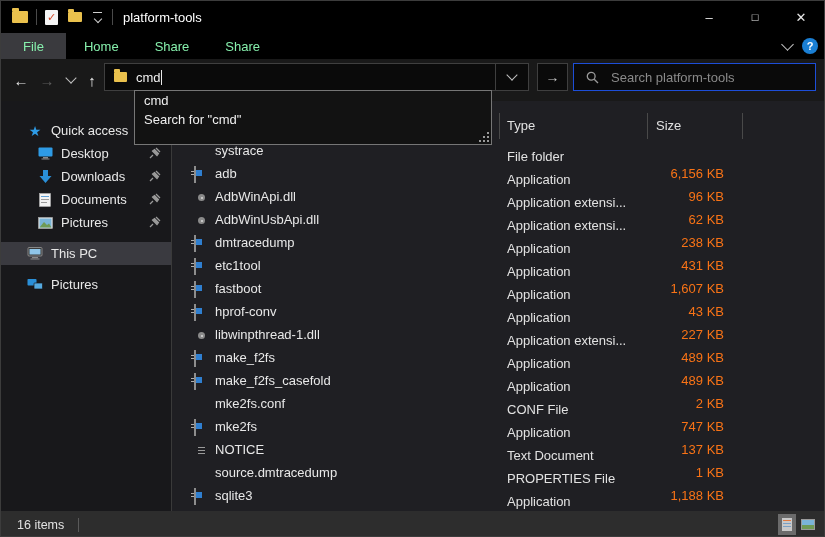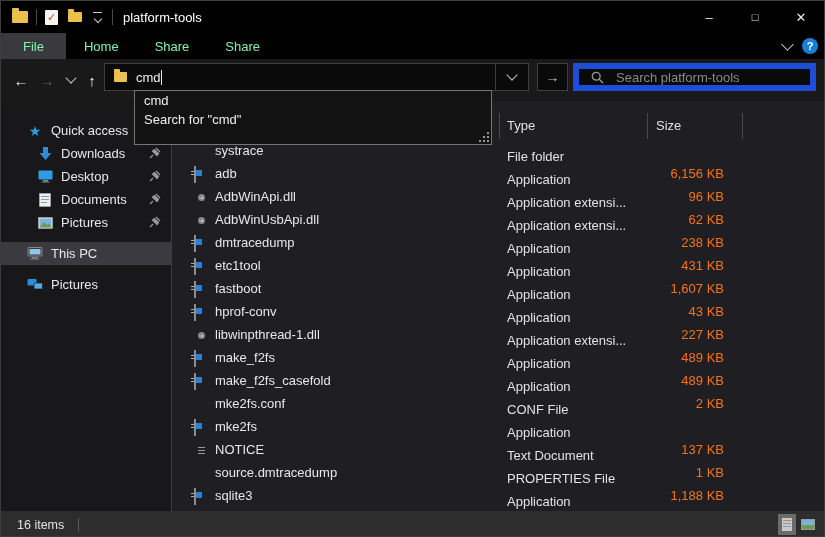--- a/index.html
+++ b/index.html
@@ -36,21 +36,21 @@
   .nav-btn{position:absolute;top:9px;width:24px;height:24px;color:#e8e8e8;font-size:15px;display:flex;align-items:center;justify-content:center;}
   .nav-btn.disabled{color:#5d5d5d;}
   .nav-chevron{width:8px;height:8px;border-right:1.5px solid #c0c0c0;border-bottom:1.5px solid #c0c0c0;transform:rotate(45deg);margin-top:-4px;}
   .addr-box{position:absolute;left:103px;top:4px;width:392px;height:28px;background:#0a0a0a;border:1px solid #3f3f3f;display:flex;align-items:center;padding-left:9px;}
   .addr-folder{width:13px;height:10px;background:#eac14d;border-radius:1px;position:relative;flex:none;}
   .addr-folder::before{content:"";position:absolute;left:0;top:-3px;width:6px;height:3px;background:#eac14d;border-radius:1px 1px 0 0;}
   .addr-text{color:#f0f0f0;font-size:13px;margin-left:9px;}
   .caret{display:inline-block;width:1px;height:15px;background:#e8e8e8;vertical-align:-3px;}
   .addr-dropbtn{position:absolute;left:495px;top:4px;width:33px;height:28px;background:#0a0a0a;border:1px solid #3f3f3f;border-left:none;display:flex;align-items:center;justify-content:center;}
   .go-btn{position:absolute;left:536px;top:4px;width:31px;height:28px;background:#0a0a0a;border:1px solid #3f3f3f;color:#c8c8c8;font-size:14px;display:flex;align-items:center;justify-content:center;}
-  .search-box{position:absolute;left:572px;top:4px;width:243px;height:28px;background:#0a0a0a;border:6px solid #1d4ed8;display:flex;align-items:center;padding-left:12px;}
+  .search-box{position:absolute;left:572px;top:4px;width:243px;height:28px;background:#0a0a0a;border:1px solid #1d4ed8;display:flex;align-items:center;padding-left:12px;}
   .search-box input{background:transparent;border:none;outline:none;color:#c8c8c8;font-size:13px;margin-left:10px;width:190px;}
   .search-box input::placeholder{color:#8a8a8a;}
 
   
   .suggest{position:absolute;left:133px;top:89px;width:358px;height:55px;background:#121212;border:1px solid #767676;z-index:50;}
   .suggest-item{color:#f0f0f0;font-size:13px;padding:2px 0 2px 9px;}
   .grip{position:absolute;right:2px;bottom:2px;width:9px;height:9px;}
   .grip i{position:absolute;width:2px;height:2px;background:#9a9a9a;}
   .grip i:nth-child(1){right:0;bottom:0;}
   .grip i:nth-child(2){right:4px;bottom:0;}
@@ -168,42 +168,42 @@
   <div class="main">
     <div class="sidebar" id="sidebar">
         <div class="side-item lvl0">
           <span class="icn">
             <span style="color:#2e9be6;font-size:14px;">★</span>
           </span>
           <span>Quick access</span>
         </div>
         <div class="side-item lvl1">
           <span class="icn">
-            <svg width="13" height="14">
-              <polygon points="4,0 9,0 9,6 12.5,6 6.5,13 0.5,6 4,6" fill="#2a8fd8"></polygon>
-            </svg>
-          </span>
-          <span>Downloads</span>
+            <svg width="15" height="13">
+              <rect x="0.5" y="0.5" width="14" height="9" rx="1" fill="#2e9be6"></rect>
+              <rect x="5" y="10" width="5" height="1.5" fill="#8a8a8a"></rect>
+              <rect x="3.5" y="11.5" width="8" height="1" fill="#8a8a8a"></rect>
+            </svg>
+          </span>
+          <span>Desktop</span>
           <span class="pin"><svg width="12" height="12">
               <g stroke="#9a9a9a" stroke-width="1.2" fill="none">
                 <line x1="7" y1="1" x2="11" y2="5"></line>
                 <line x1="4" y1="8" x2="1" y2="11"></line>
                 <path d="M5.5 2.5 L9.5 6.5 L8 8.5 L3.5 4 Z" fill="#9a9a9a"></path>
               </g>
             </svg></span>
         </div>
         <div class="side-item lvl1">
           <span class="icn">
-            <svg width="15" height="13">
-              <rect x="0.5" y="0.5" width="14" height="9" rx="1" fill="#2e9be6"></rect>
-              <rect x="5" y="10" width="5" height="1.5" fill="#8a8a8a"></rect>
-              <rect x="3.5" y="11.5" width="8" height="1" fill="#8a8a8a"></rect>
-            </svg>
-          </span>
-          <span>Desktop</span>
+            <svg width="13" height="14">
+              <polygon points="4,0 9,0 9,6 12.5,6 6.5,13 0.5,6 4,6" fill="#2a8fd8"></polygon>
+            </svg>
+          </span>
+          <span>Downloads</span>
           <span class="pin"><svg width="12" height="12">
               <g stroke="#9a9a9a" stroke-width="1.2" fill="none">
                 <line x1="7" y1="1" x2="11" y2="5"></line>
                 <line x1="4" y1="8" x2="1" y2="11"></line>
                 <path d="M5.5 2.5 L9.5 6.5 L8 8.5 L3.5 4 Z" fill="#9a9a9a"></path>
               </g>
             </svg></span>
         </div>
         <div class="side-item lvl1">
           <span class="icn">
@@ -342,20 +342,21 @@
           <div class="frow" style="top: 292px;">
             <span class="ficon"><span class="ic-page"></span></span>
             <span class="fname">mke2fs.conf</span>
             <span class="ftype">CONF File</span>
             <span class="fsize">2 KB</span>
           </div>
           <div class="frow" style="top: 315px;">
             <span class="ficon"><span class="ic-app"></span></span>
             <span class="fname">mke2fs</span>
             <span class="ftype">Application</span>
+            <span class="fsize">747 KB</span>
           </div>
           <div class="frow" style="top: 338px;">
             <span class="ficon"><span class="ic-page lines"></span></span>
             <span class="fname">NOTICE</span>
             <span class="ftype">Text Document</span>
             <span class="fsize">137 KB</span>
           </div>
           <div class="frow" style="top: 361px;">
             <span class="ficon"><span class="ic-page"></span></span>
             <span class="fname">source.dmtracedump</span>

